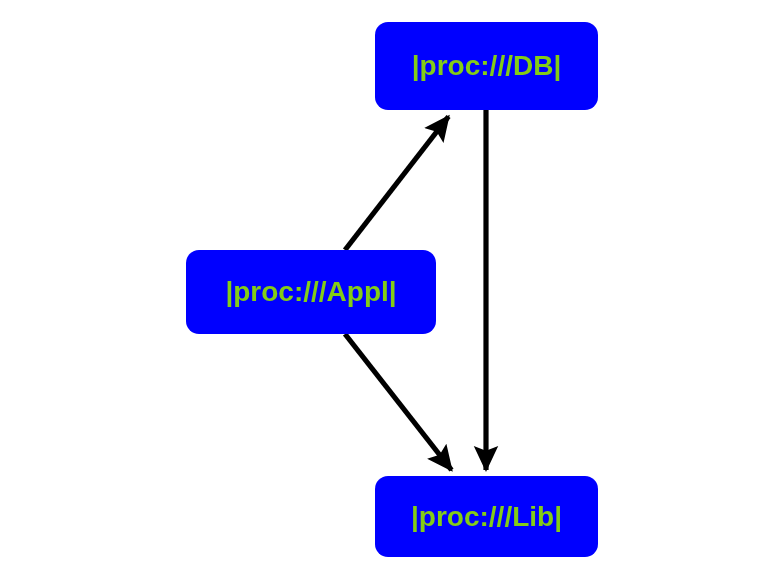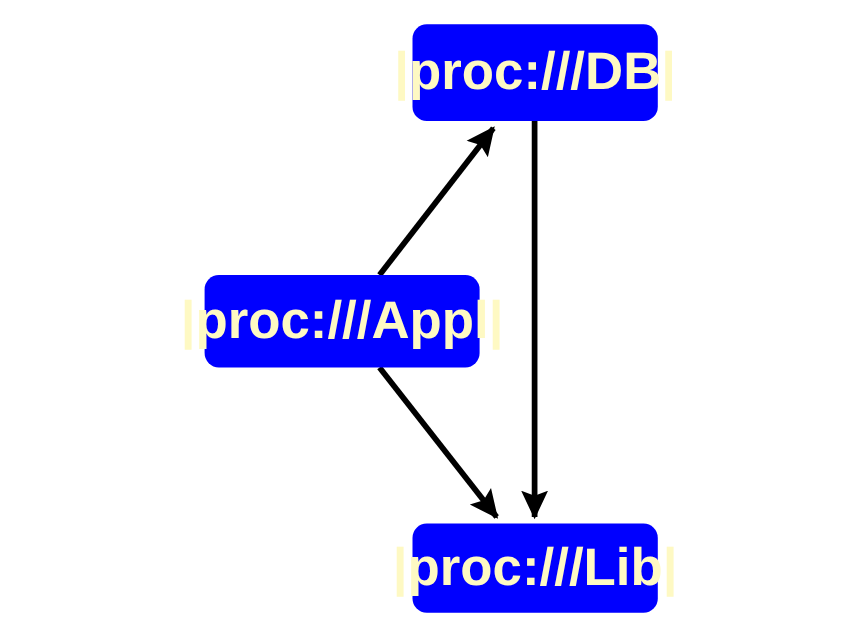--- a/index.html
+++ b/index.html
@@ -30,24 +30,24 @@
     position: absolute;
     display: flex;
     align-items: center;
     justify-content: center;
     background: #0000ff;
     border-radius: 13px;
     box-sizing: border-box;
     z-index: 2;
   }
   .node-label {
-    color: #fef9c3;
+    color: #84cc16;
     font-family: "Liberation Sans", sans-serif;
     font-weight: bold;
-    font-size: 48px;
+    font-size: 28px;
     line-height: 1;
     letter-spacing: 0px;
     white-space: nowrap;
     user-select: none;
   }
   #node-db {
     left: 375px;
     top: 22px;
     width: 223px;
     height: 88px;

